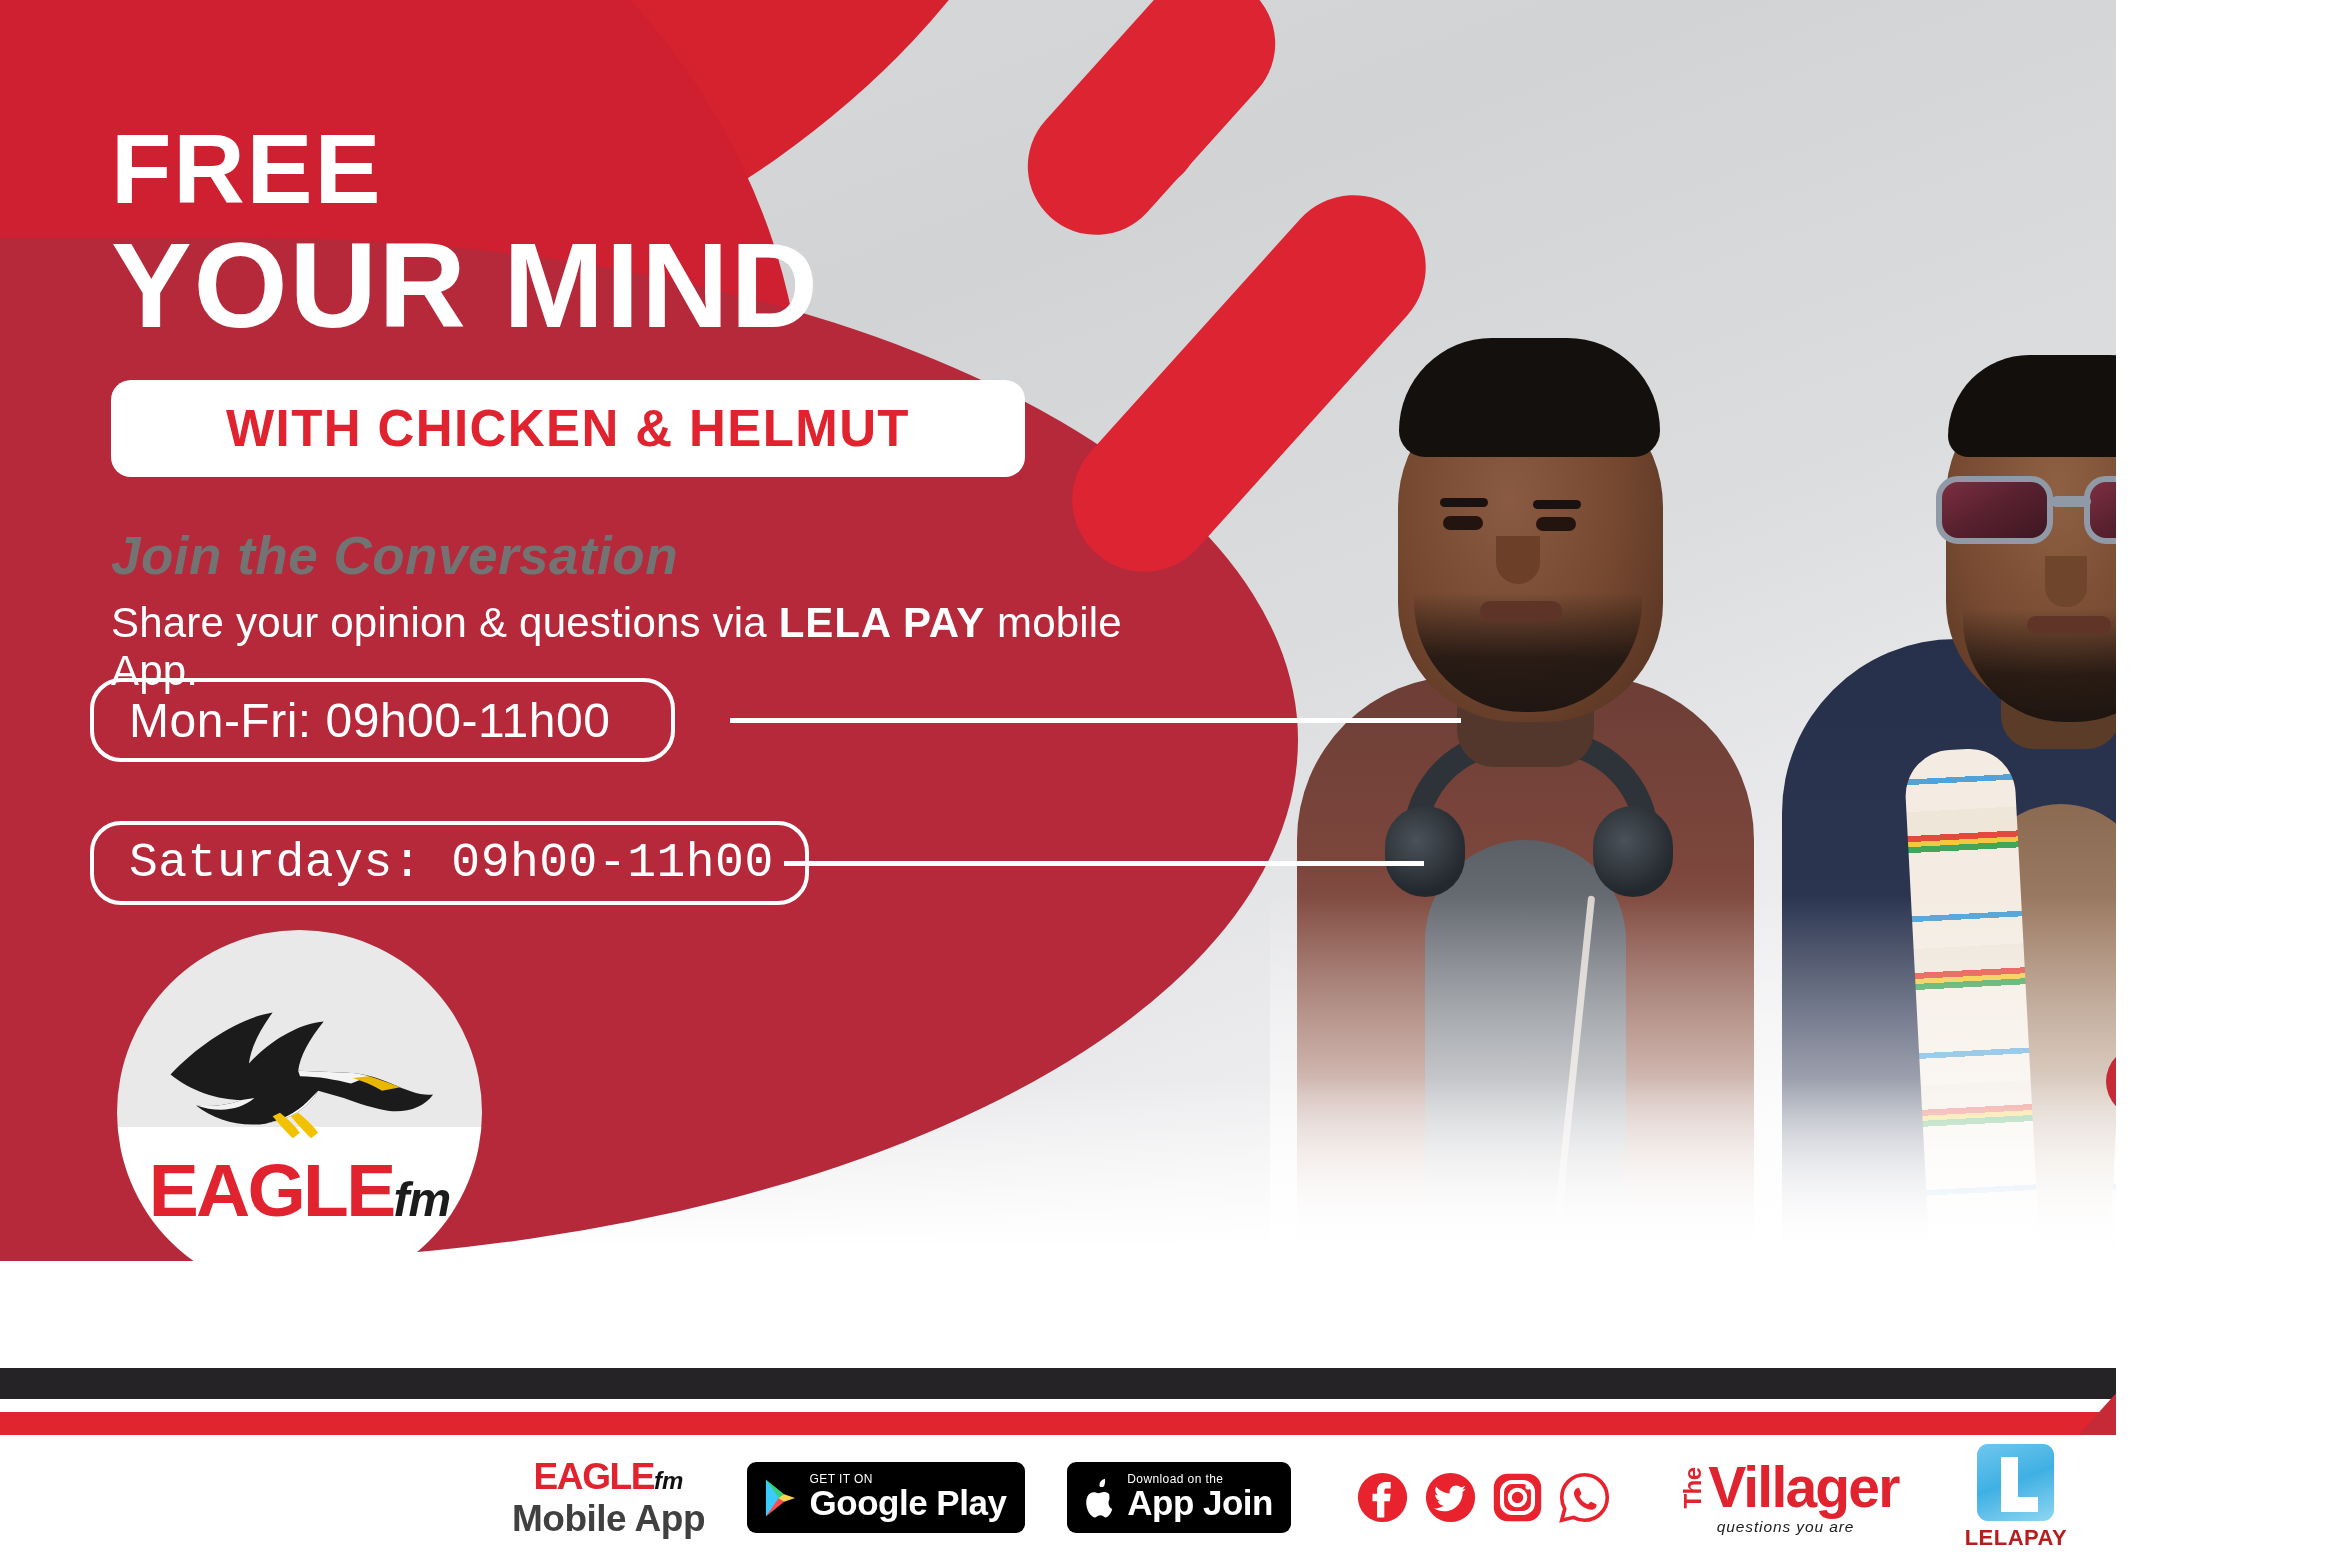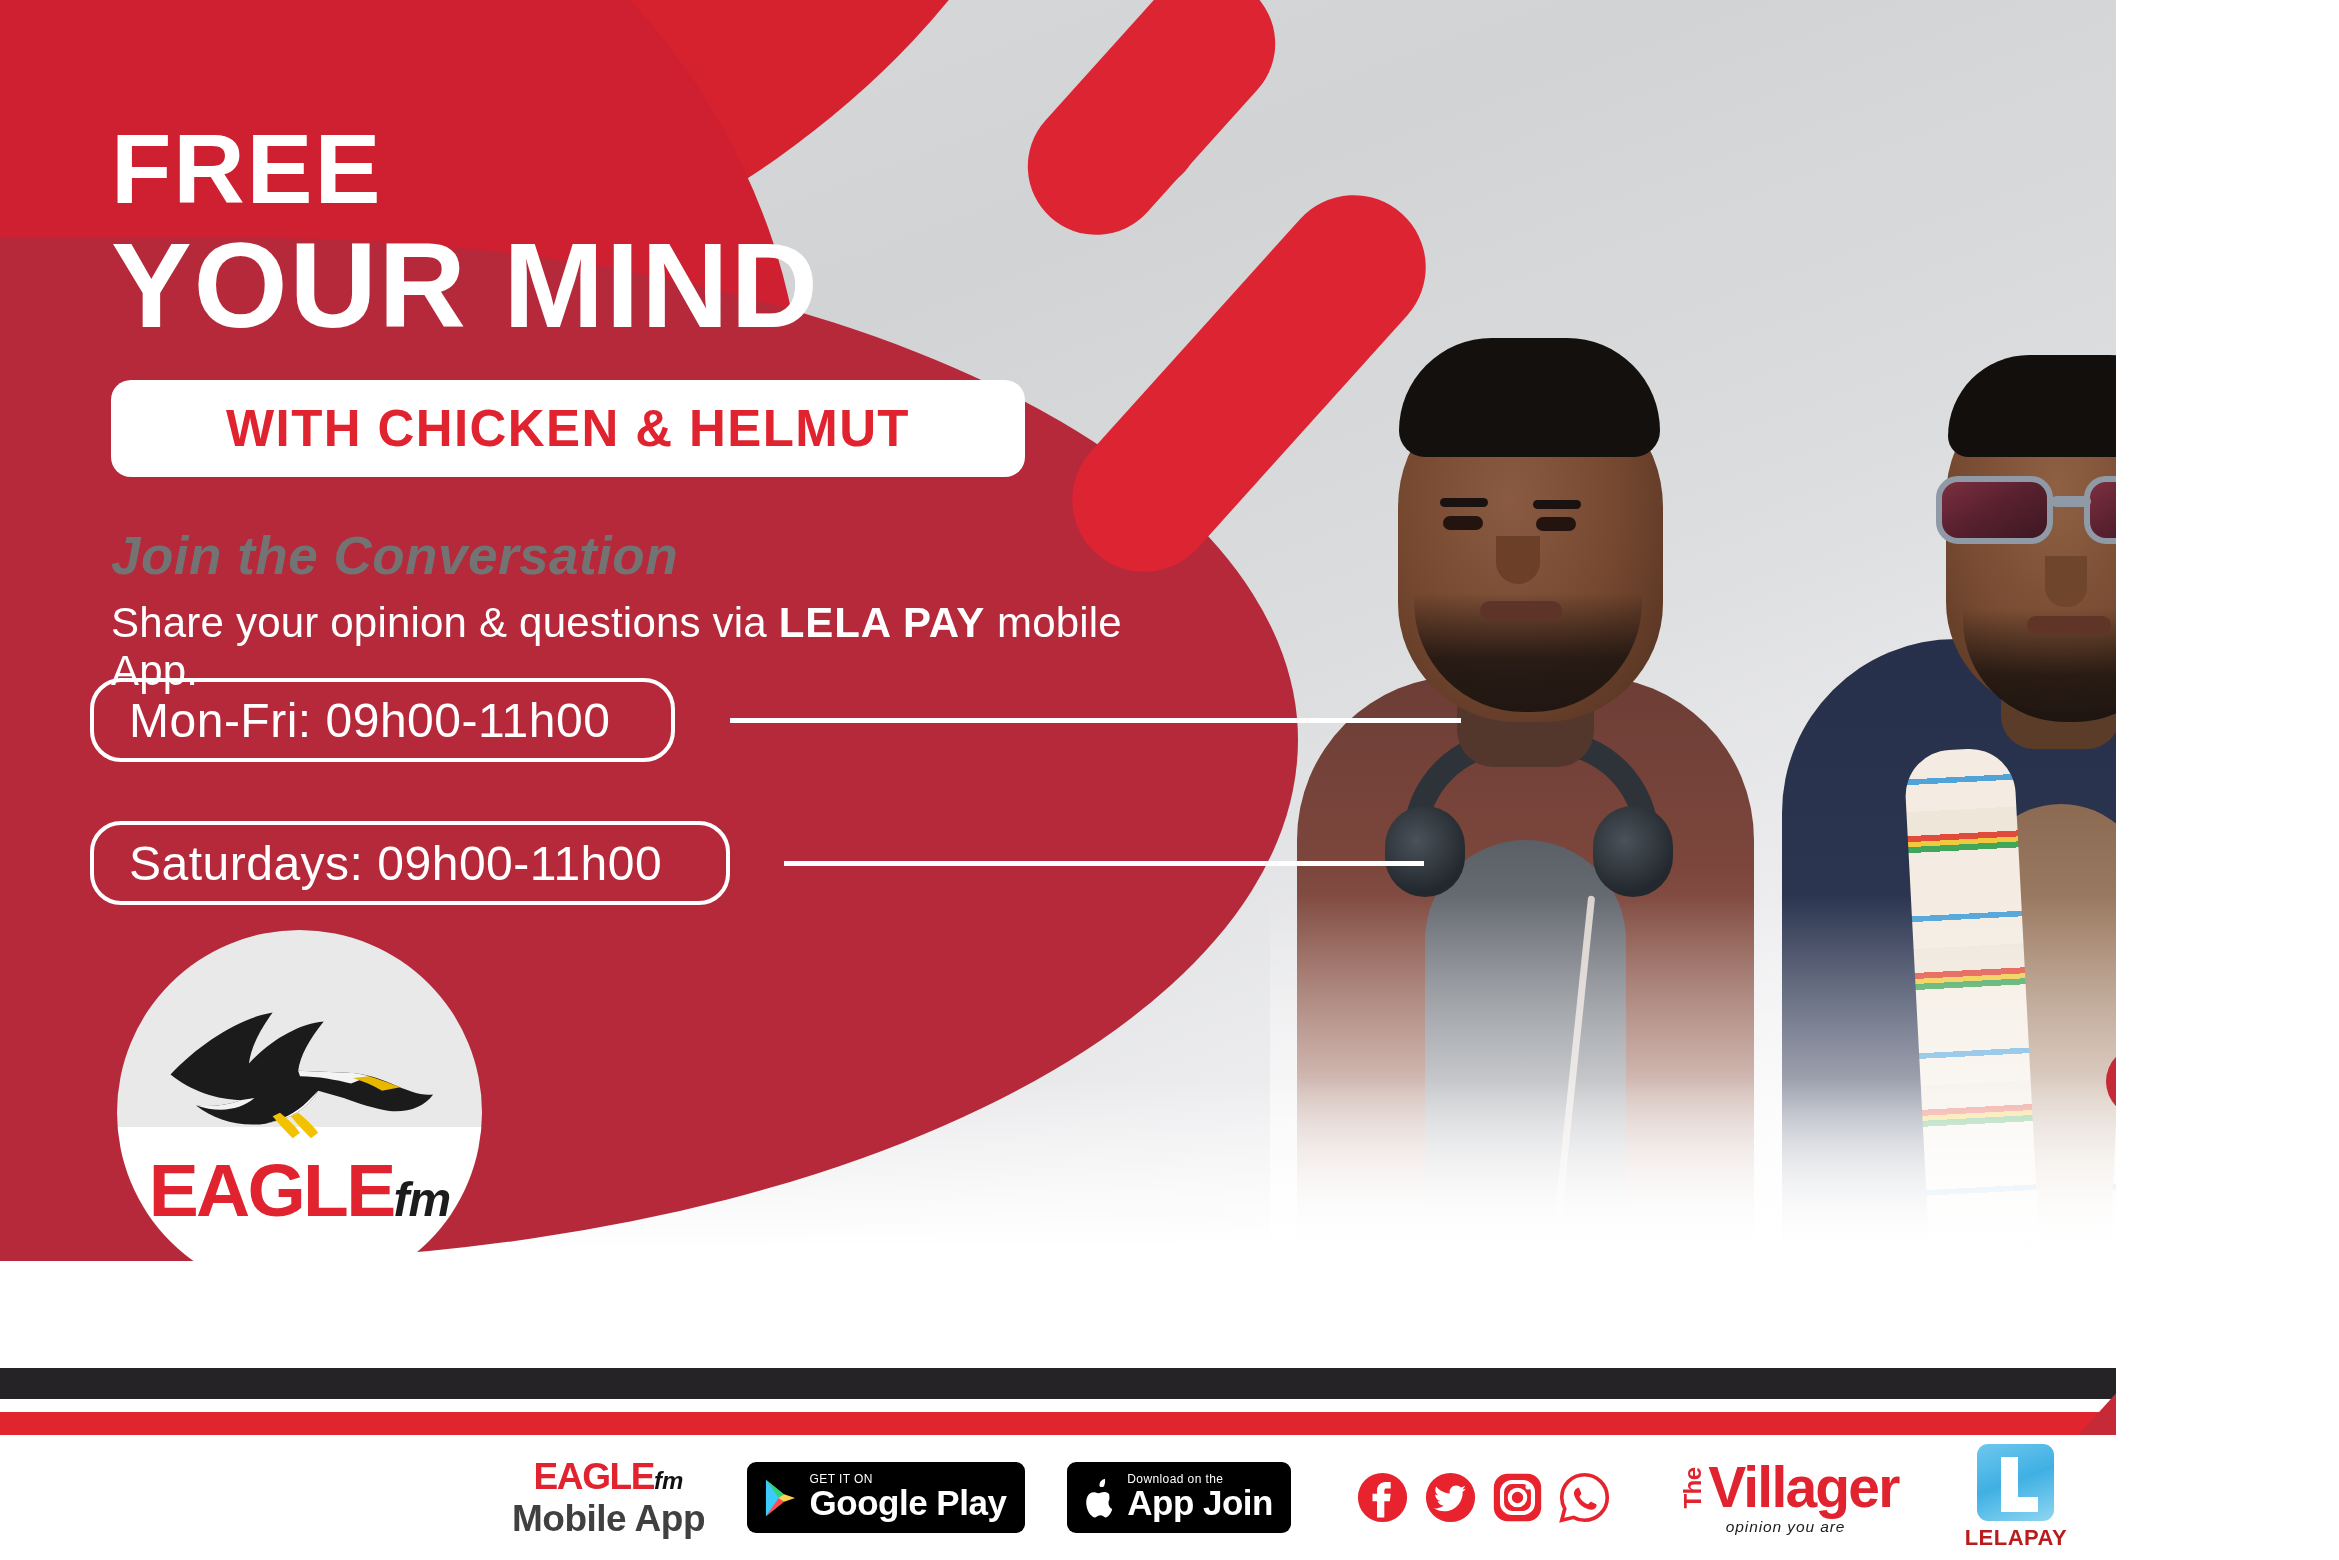--- a/index.html
+++ b/index.html
@@ -226,21 +226,21 @@
     position:relative;
     border:4.6px solid #ffffff;
     border-radius:31px;
     height:84px; min-width:585px;
     display:inline-flex; align-items:center;
     padding:0 31px 0 35px;
     color:#ffffff; font-size:48px; letter-spacing:0.5px;
     background:transparent;
   }
   .sched-1 .sched-box { min-width:585px; }
-  .sched-2 .sched-box { min-width:640px; }
+  .sched-2 .sched-box { min-width:640px;font-family:Liberation Mono, monospace; }
   .sched-line {
     position:absolute; top:40px; height:4.6px; background:#ffffff;
   }
   .sched-1 .sched-line { left:640px; width:731px; }
   .sched-2 .sched-line { left:694px; width:640px; }
 
   
   .logo-circle {
     position:absolute; left:117px; top:930px;
     width:365px; height:365px; border-radius:50%;
@@ -525,21 +525,21 @@
                    -1.2.1-2.6-.1-4-.5 -7.5-2.4-12.6-7.5-15.4-14.8
                    -.9-2.4-.7-4.7.9-6.8 .7-1 1.7-1.6 2.7-1.6 Z" fill="#e8232e"></path>
         </svg>
       </div>
 
       <div class="villager">
         <div class="vl-row">
           <span class="vl-the">The</span>
           <span class="vl-main">Villager</span>
         </div>
-        <div class="vl-tag">opinion you are</div>
+        <div class="vl-tag">questions you are</div>
       </div>
 
       <div class="lelapay">
         <div class="lp-box">
           <span class="lp-l"></span>
         </div>
         <div class="lp-label">LELAPAY</div>
       </div>
 
       <div class="imba">

